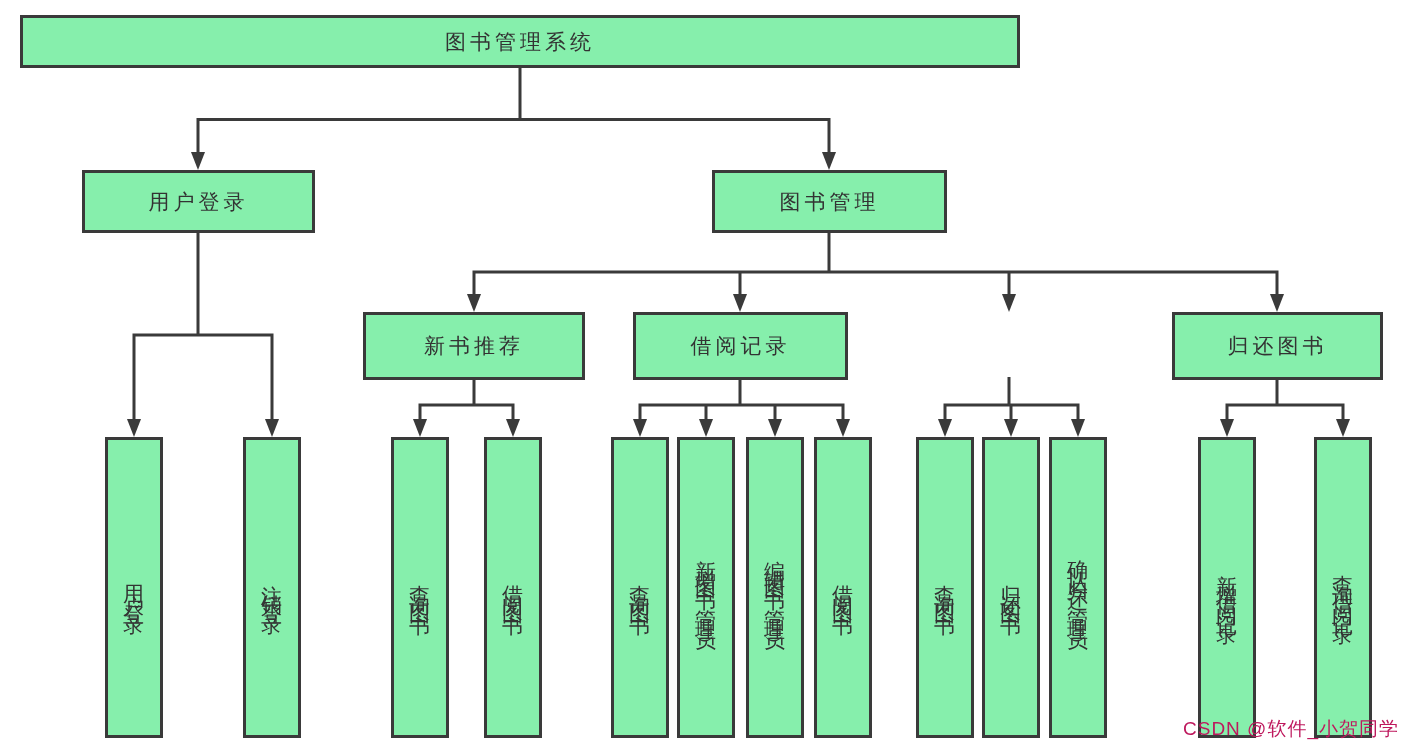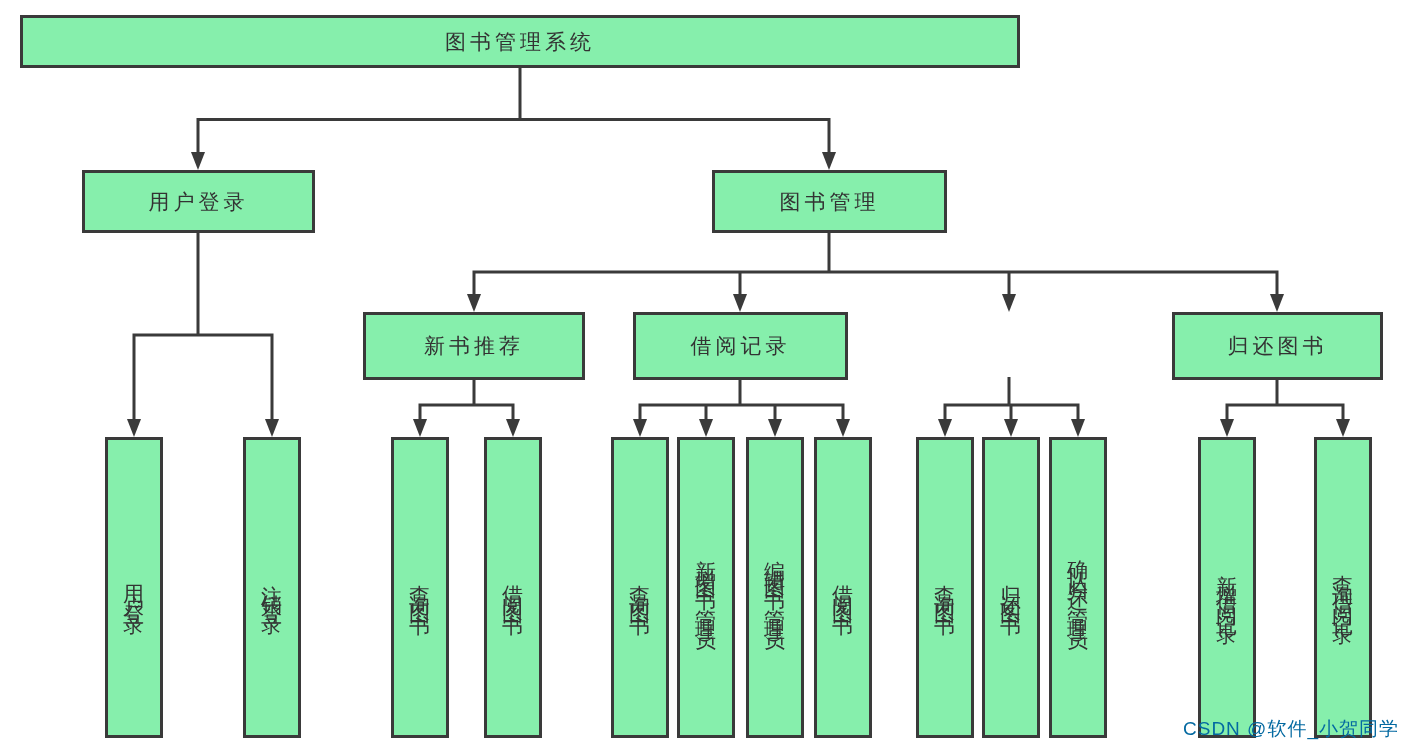--- a/index.html
+++ b/index.html
@@ -44,21 +44,21 @@
   
   .leaf { top: 437px; width: 58px; height: 301px; }
   .lvl3 { top: 312px; height: 68px; }
   .lvl2 { top: 170px; height: 63px; }
   #watermark {
     position: absolute;
     left: 1183px;
     top: 716px;
     z-index: 2;
     font-size: 19px;
-    color: #0369a1;
+    color: #be185d;
     letter-spacing: 1px;
     white-space: nowrap;
   }
 </style>
 </head>
 <body>
 
 <div id="canvas">
 
   <svg id="connectors" width="1405" height="747" viewBox="0 0 1405 747">

